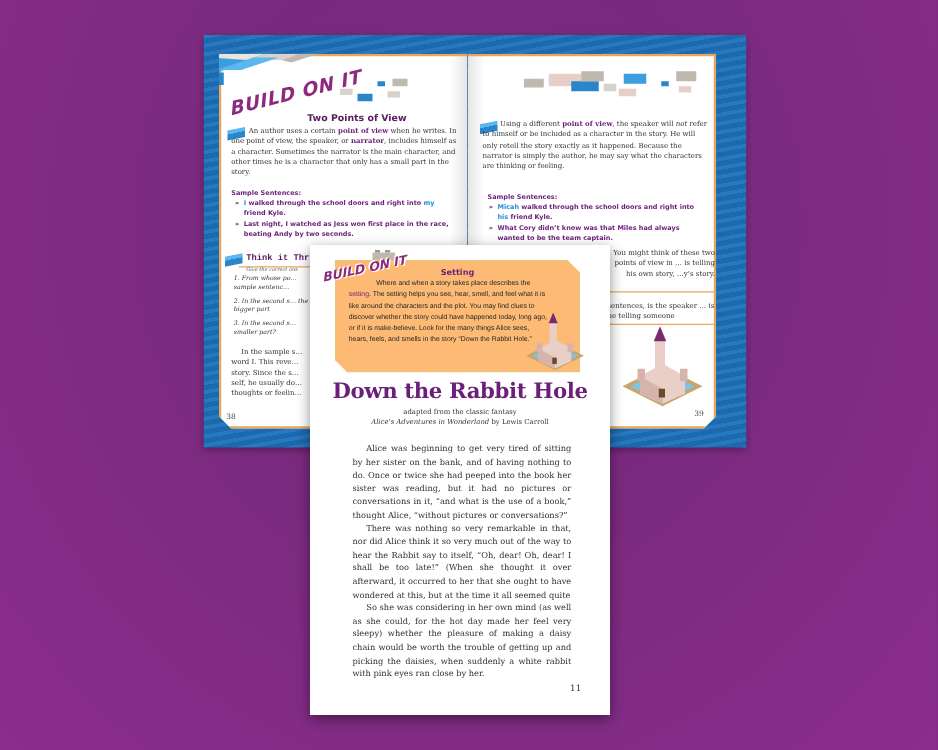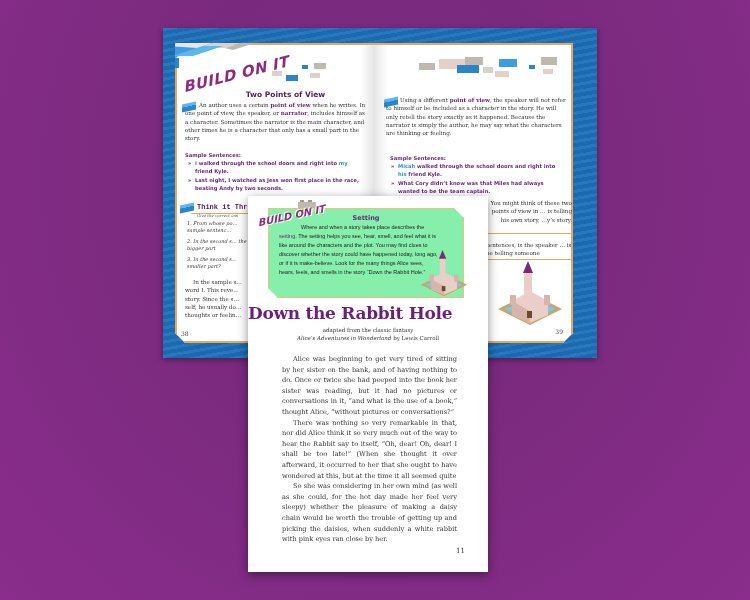--- a/index.html
+++ b/index.html
@@ -64,39 +64,39 @@
 
   
   .front {
     position: absolute; left: 248px; top: 196px; width: 240px; height: 376px;
     background: #fff; box-shadow: 0 3px 10px rgba(0,0,0,0.45);
   }
   .setting-box {
     position: absolute; left: 20px; top: 12px; width: 196px; height: 90px;
     border: 1.5px solid #e5c77c;
     clip-path: polygon(0 0, calc(100% - 10px) 0, 100% 10px, 100% 100%, 10px 100%, 0 calc(100% - 10px));
-    background: #86efac;
+    background: #fdba74;
   }
   .setting-title {
     position: absolute; left: 0; right: 0; top: 5px; text-align: center;
     font-family: "DejaVu Sans", sans-serif; font-weight: bold; font-size: 6.5px; color: #6b1f7a;
   }
   .setting-text {
     position: absolute; left: 10px; width: 160px; top: 14px;
     font-family: "Liberation Sans", sans-serif; font-size: 5.5px; line-height: 9px; color: #222;
   }
   .setting-text .indent { display: inline-block; width: 22px; }
   .front-logo {
     position: absolute; left: 10px; top: 14px;
     font-family: "DejaVu Sans", sans-serif; font-weight: bold; font-style: italic;
     font-size: 10px; color: #8e2a7e; transform: rotate(-12deg) skewX(-8deg);
     text-shadow: 1px 1px 0 #fff, -1px -1px 0 #fff; z-index: 2;
   }
   .story-title {
-    position: absolute; left: 0; right: 0; top: 107px; 
+    position: absolute; left: 0; right: 0; top: 107px; text-align: center;
     font-family: "DejaVu Serif", serif; font-weight: bold; font-size: 17px; color: #6b1f7a;
     letter-spacing: -0.3px;
   }
   .adapted {
     position: absolute; left: 0; right: 0; top: 130px; text-align: center;
     font-size: 5.5px; line-height: 8px; color: #333;
   }
   .adapted i { font-style: italic; }
   .story {
     position: absolute; left: 34px; width: 175px; top: 158px;

